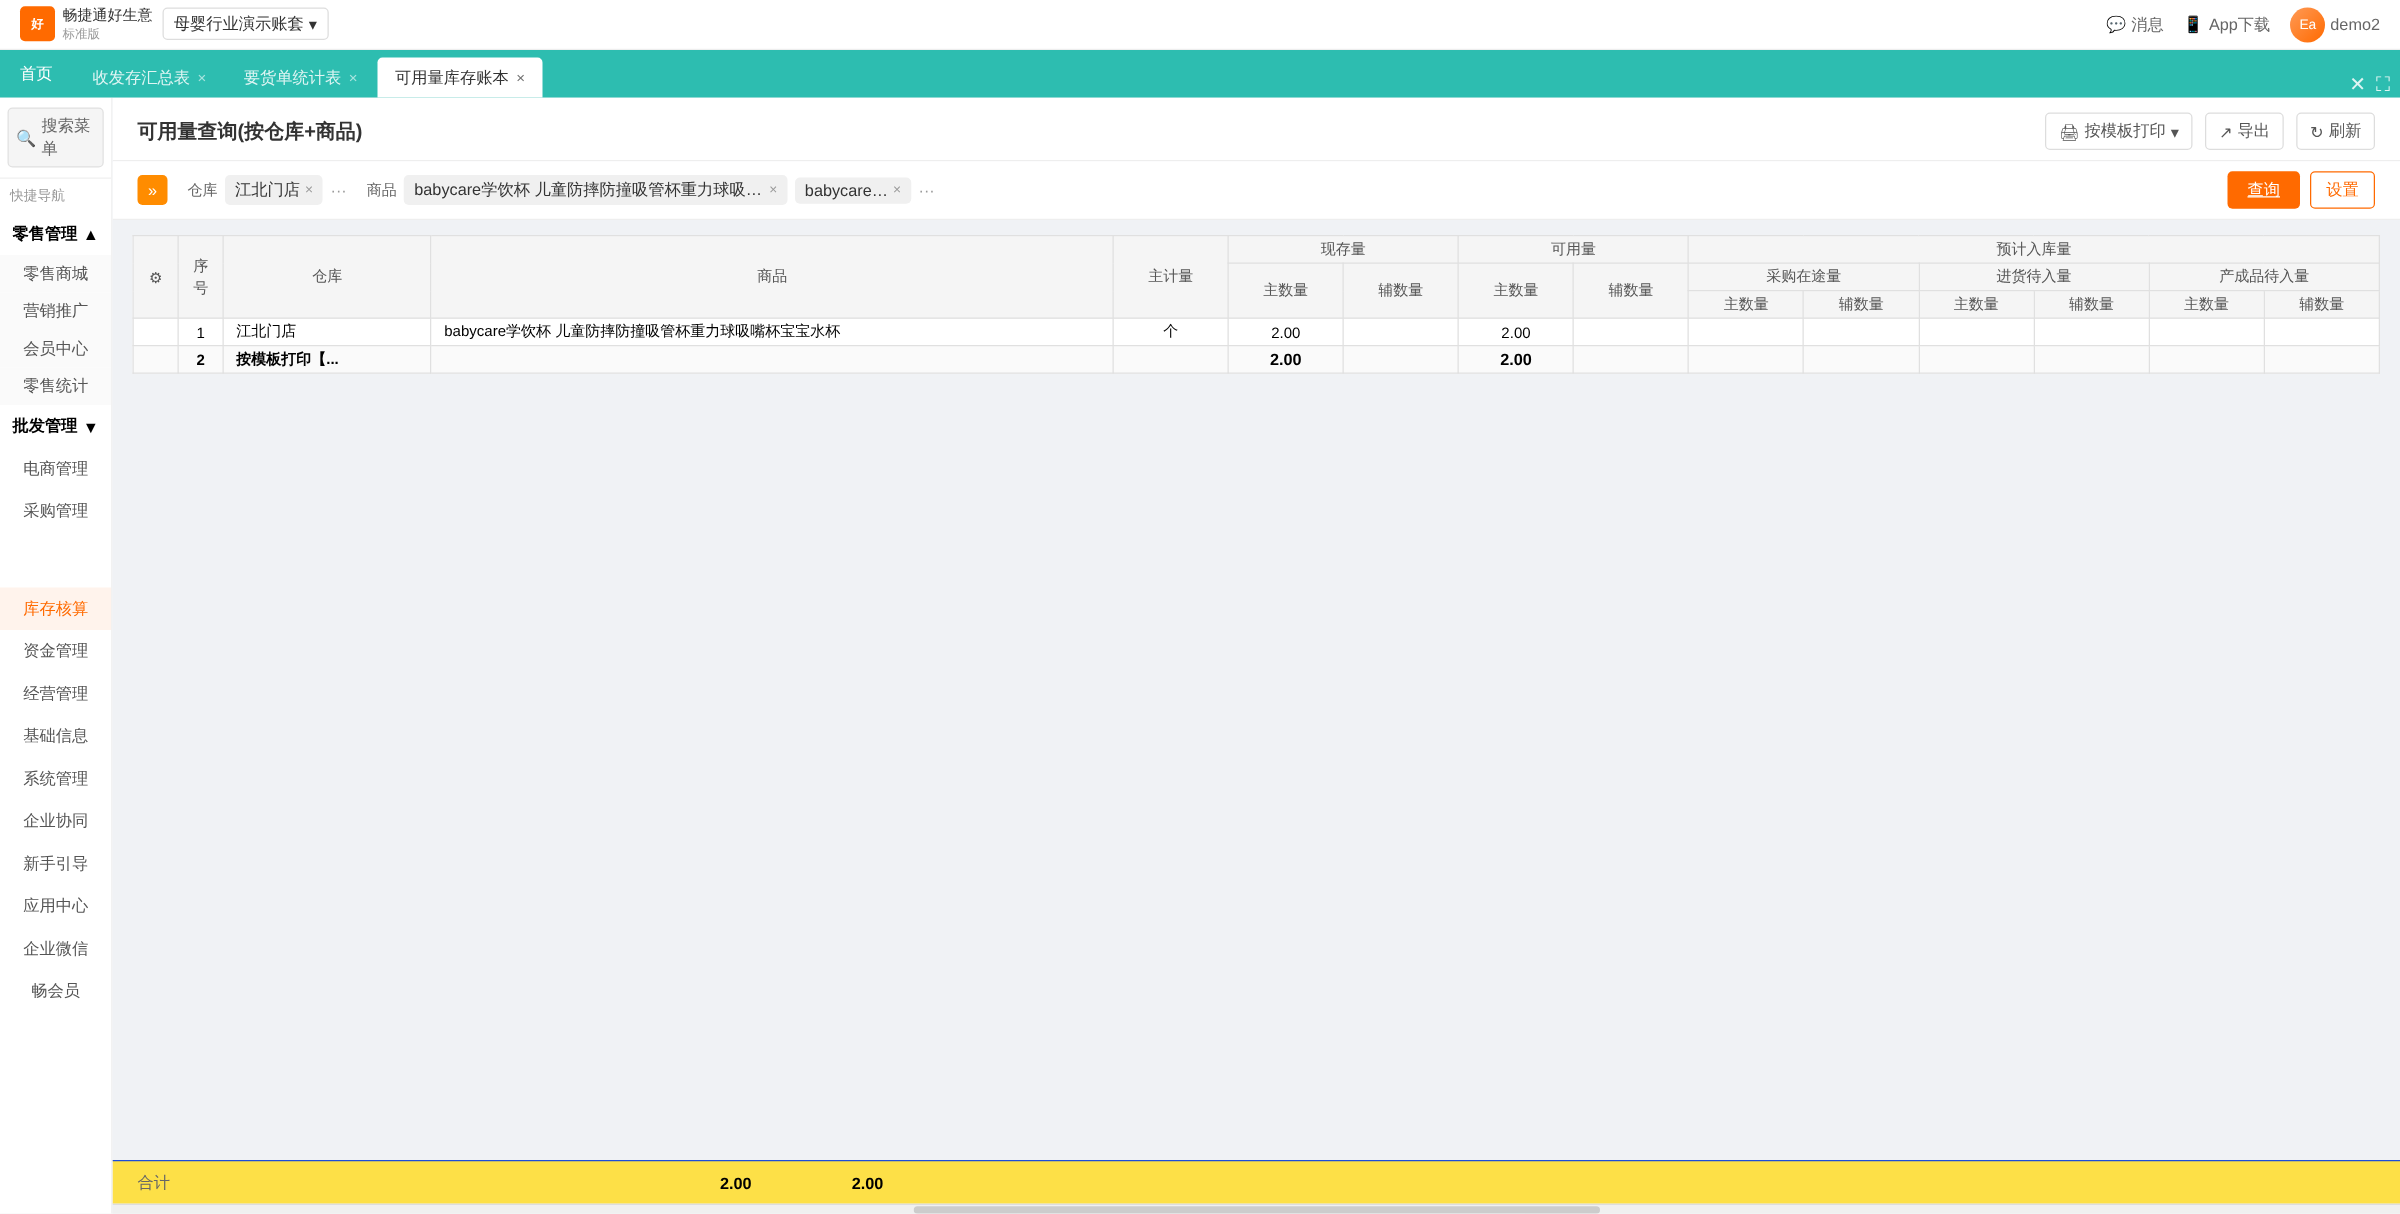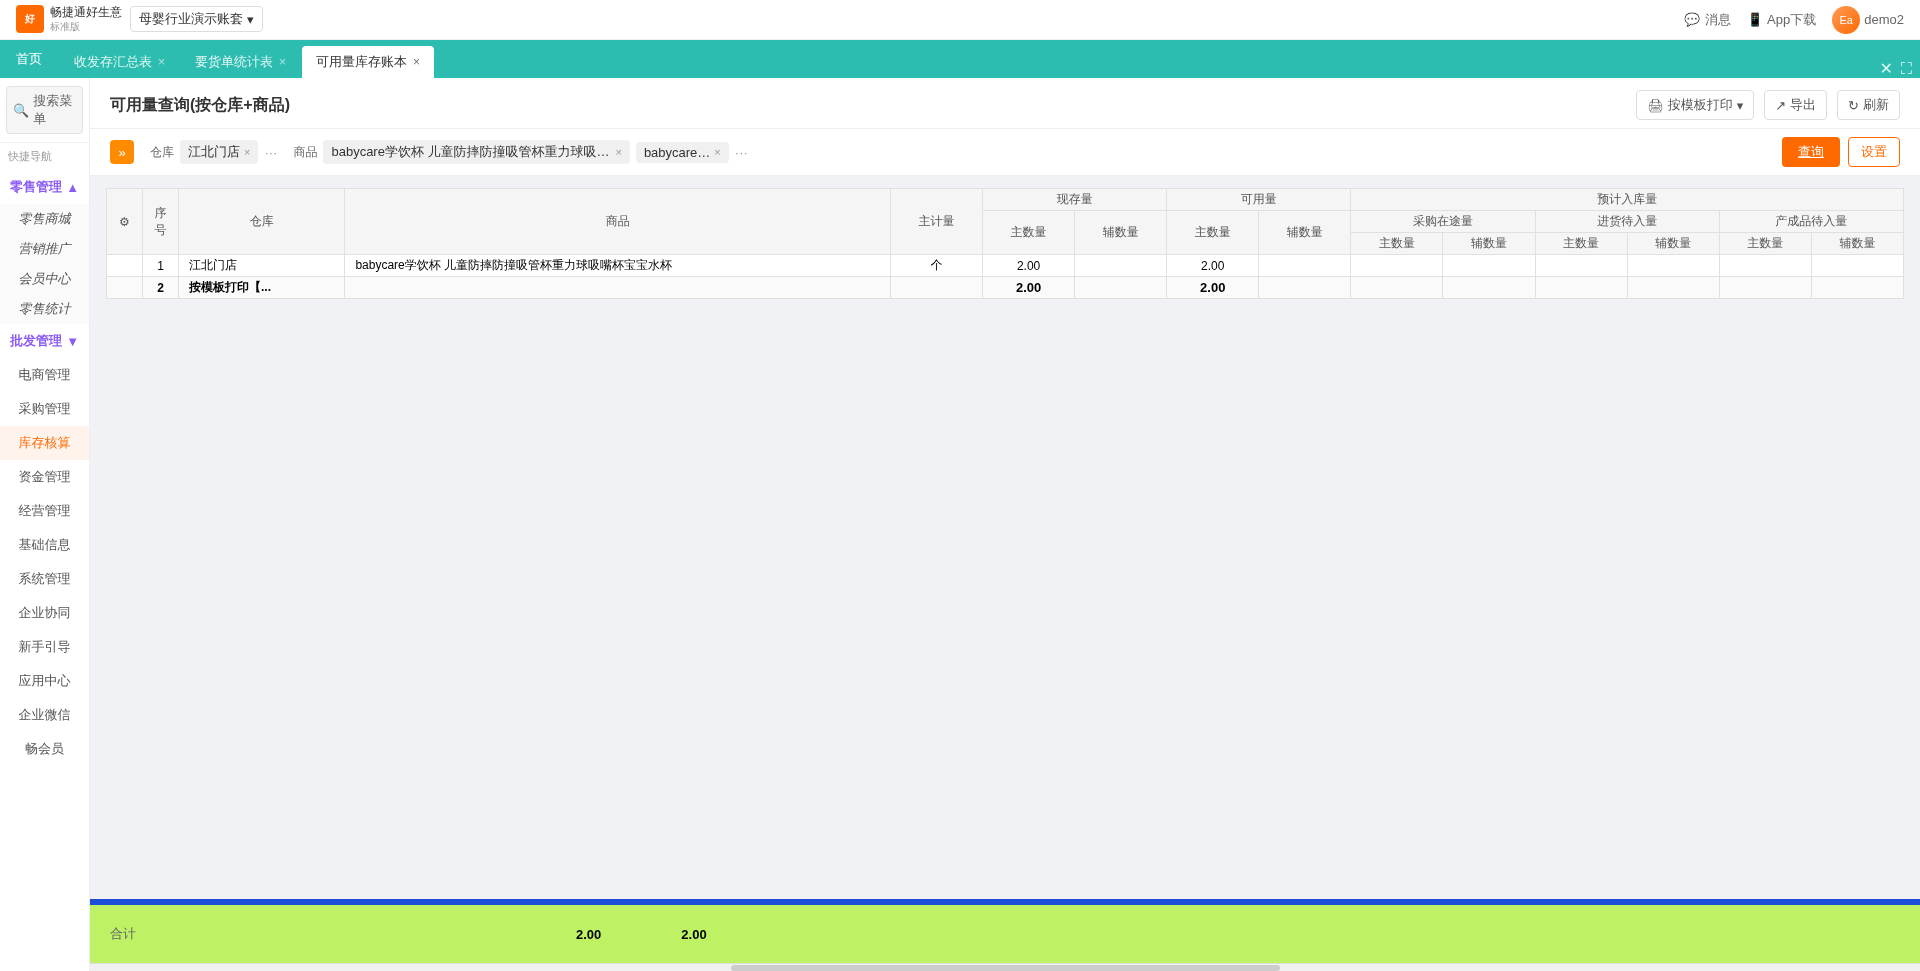--- a/index.html
+++ b/index.html
@@ -122,30 +122,30 @@
       cursor: pointer; text-align: left; display: flex; align-items: center; gap: 4px;
     }
     .sidebar-nav-label {
       padding: 6px 8px; font-size: 11px; color: #999;
     }
     .sidebar-item {
       display: flex; flex-direction: column; align-items: center;
       padding: 8px 4px; cursor: pointer; color: #555; font-size: 12px;
       gap: 2px;
     }
-    .sidebar-item.active { color: #ff6a00; background: #fff3ec; }
+    .sidebar-item.active { color: #ff6a00; background: #fff3ec; margin-top: 44px; }
     .sidebar-group {
       display: flex; align-items: center; justify-content: space-between;
-      padding: 8px 10px; cursor: pointer; color: #8b5cf6; font-size: 12px;
+      padding: 8px 10px; cursor: pointer; color: #000000; font-size: 12px;
       font-weight: bold;
     }
     .sidebar-sub {
       display: flex; flex-direction: column; align-items: center;
       padding: 6px 4px; cursor: pointer; color: #555; font-size: 12px;
-      gap: 2px; background: #fafafa; font-style: italic;
+      gap: 2px; background: #fafafa;
     }
 
     
     .content-area {
       flex: 1;
       display: flex;
       flex-direction: column;
       overflow: hidden;
       background: #f0f2f5;
     }
@@ -240,23 +240,23 @@
     .data-table td.left-align { text-align: left; }
     .col-settings { width: 36px; }
     .col-num { width: 36px; }
     .footer-label {
       font-size: 13px; color: #666; margin-right: 20px;
     }
 
     
     .total-bar {
       display: flex; align-items: center;
-      padding: 20px 20px;
-      background: #bef264;
-      border-top: 6px solid #1d4ed8;
+      padding: 8px 20px;
+      background: #fde047;
+      border-top: 1px solid #1d4ed8;
     }
 
     
     ::-webkit-scrollbar { width: 6px; height: 6px; }
     ::-webkit-scrollbar-thumb { background: #ccc; border-radius: 3px; }
   </style>
 </head>
 <body>
 
 <div class="top-bar">

